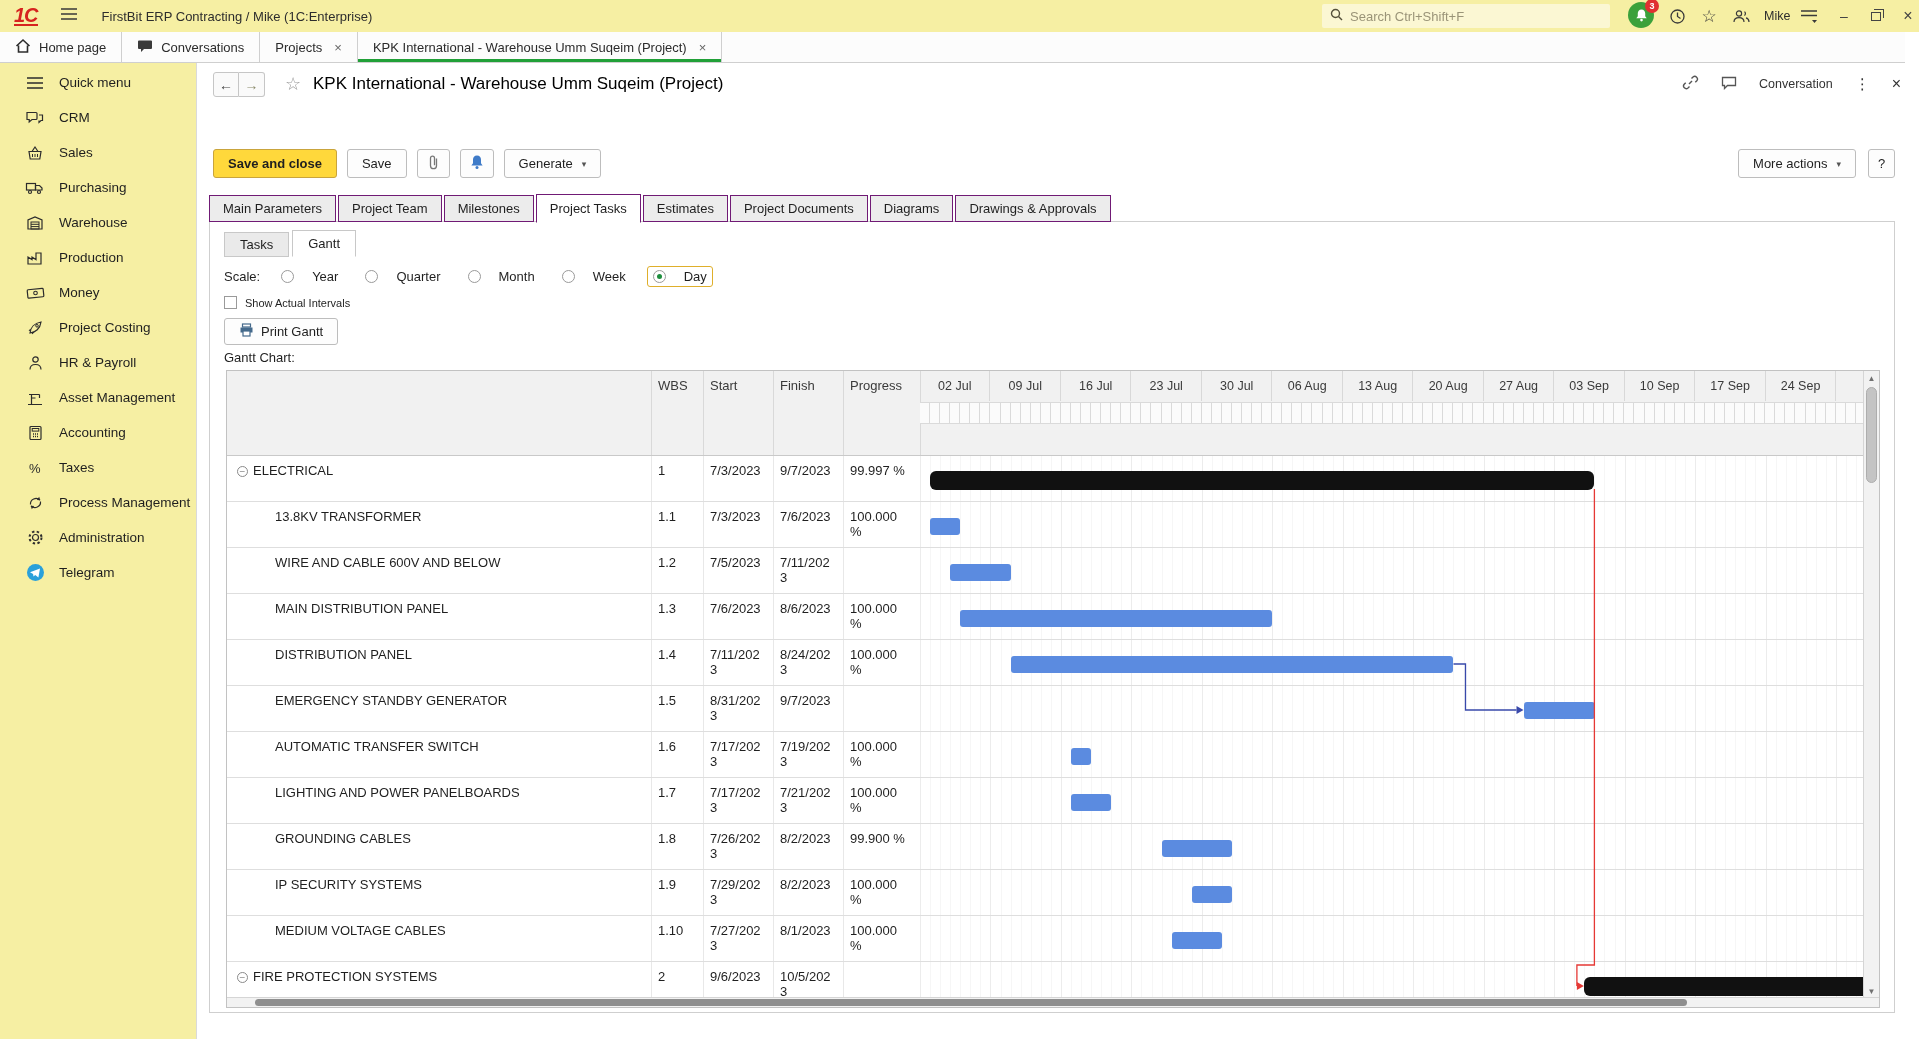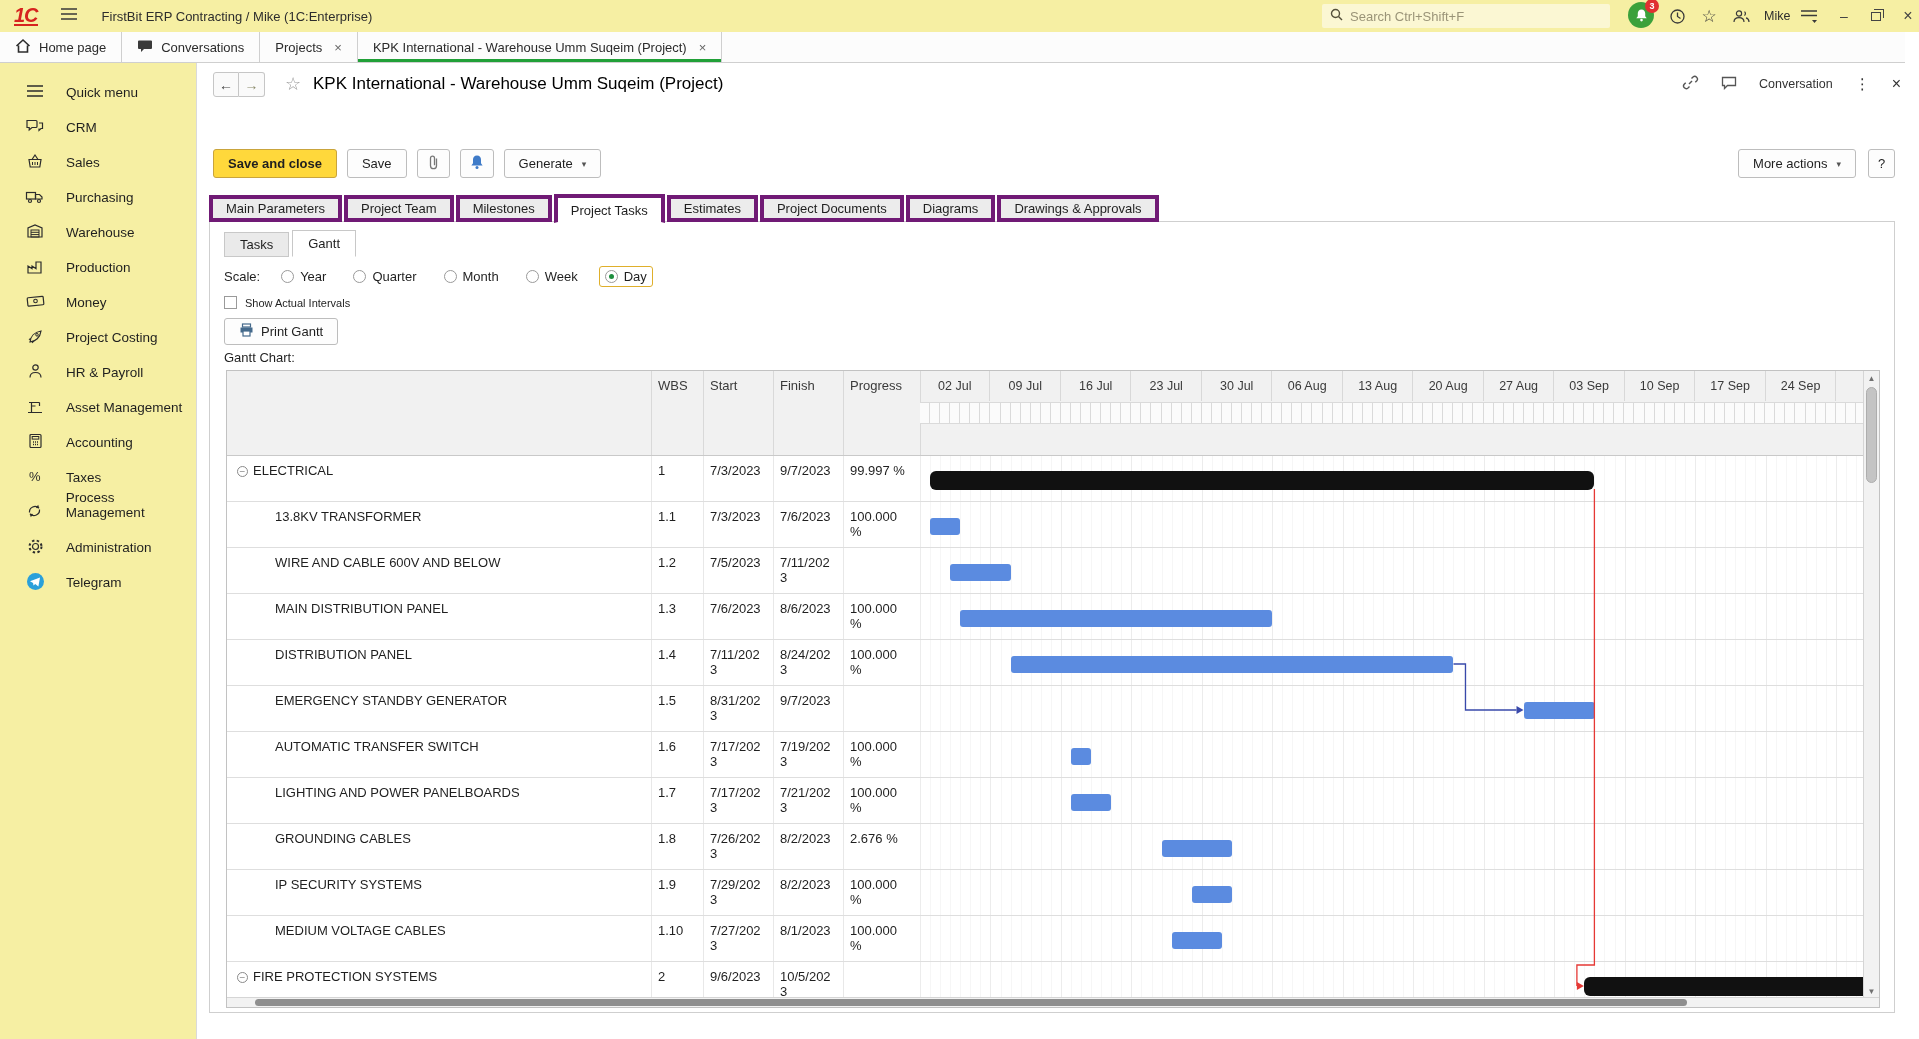--- a/index.html
+++ b/index.html
@@ -24,21 +24,21 @@
           font-size:14px;color:#444;}
   .restore-box{position:relative;width:10px;height:9px;border:1px solid #444;background:transparent;}
   .restore-box::after{content:"";position:absolute;left:2px;top:-4px;width:9px;height:8px;border:1px solid #444;border-bottom:none;border-left:none;}
   
   .tabbar{position:absolute;top:32px;left:0;right:14px;height:31px;background:#FCFCFC;border-bottom:1px solid #CFCFCF;display:flex;}
   .wtab{position:relative;display:flex;align-items:center;gap:8px;padding:0 15px;font-size:13px;color:#2b2b2b;border-right:1px solid #CFCFCF;}
   .wtab.active::after{content:"";position:absolute;left:0;right:0;bottom:0;height:3px;background:#21A038;}
   .tabx{color:#666;font-size:13px;margin-left:4px;}
   
   .sidebar{position:absolute;top:63px;left:0;bottom:0;width:196px;background:#F6EFA3;padding-top:2px;}
-  .sb-item{display:flex;align-items:flex-end;gap:21px;height:35px;padding-left:25px;font-size:13.5px;color:#1f1f1f;cursor:default;}
+  .sb-item{display:flex;align-items:center;gap:14px;height:35px;padding-left:25px;font-size:13.5px;color:#1f1f1f;cursor:default;}
   .sb-ico{width:20px;height:18px;display:flex;align-items:center;justify-content:center;}
   
   .content{position:absolute;top:63px;left:196px;right:0;bottom:0;background:#fff;border-left:1px solid #DADADA;}
   .navbtns{position:absolute;left:16px;top:9px;display:flex;}
   .navbtn{width:26px;height:25px;border:1px solid #C6C6C6;background:#FAFAFA;display:flex;align-items:center;justify-content:center;
           font-size:14px;color:#444;}
   .navbtn.back{border-radius:3px 0 0 3px;}
   .navbtn.fwd{border-radius:0 3px 3px 0;border-left:none;color:#8a8a6a;}
   .title-star{position:absolute;left:88px;top:10px;font-size:18px;color:#9a9a9a;}
   .page-title{position:absolute;left:116px;top:11px;font-size:17px;color:#000;}
@@ -53,29 +53,29 @@
   .btn{display:flex;align-items:center;gap:7px;border:1px solid #BDBDBD;background:#FDFDFD;border-radius:3px;
        padding:0 14px;font-size:13px;color:#1f1f1f;cursor:default;}
   .btn-primary{background:#FFD83B;border-color:#C9A43C;font-weight:bold;}
   .btn-ico{padding:0 9px;}
   .caret{font-size:9px;color:#555;margin-left:2px;}
   .toolbar-right{position:absolute;right:24px;top:86px;display:flex;gap:12px;height:29px;}
   .btn-help{width:27px;justify-content:center;padding:0;}
   
   .ftabs{position:absolute;left:12px;top:130px;display:flex;align-items:flex-end;z-index:3;height:29px;}
   .ftab{height:27px;display:flex;align-items:center;padding:8px 13px;font-size:13px;background:#ECECEC;
-        border:4px solid #701a75;margin-right:2px;}
+        border:1px solid #701a75;margin-right:2px;}
   .ftab.active{height:29px;background:#fff;border-bottom:1px solid #fff;margin-bottom:-1px;}
   .panel{position:absolute;left:12px;right:24px;top:158px;bottom:26px;border:1px solid #CFCFCF;background:#fff;}
   
   .stabs{position:absolute;left:14px;top:8px;display:flex;align-items:flex-end;height:27px;}
   .stab{height:25px;display:flex;align-items:center;padding:0 15px;font-size:13px;background:#EAEAEA;border:1px solid #C8C8C8;margin-right:3px;}
   .stab.active{height:27px;background:#fff;border-bottom:1px solid #fff;}
   .scale-row{position:absolute;left:14px;top:44px;display:flex;align-items:center;gap:15px;font-size:13px;}
-  .radio-opt{display:flex;align-items:center;gap:6px;padding:2px 5px;border:1px solid transparent;border-radius:3px;}
+  .radio-opt{display:flex;align-items:center;gap:18px;padding:2px 5px;border:1px solid transparent;border-radius:3px;}
   .radio-opt.focused{border-color:#DFAF2B;}
   .radio{width:13px;height:13px;border:1px solid #9a9a9a;border-radius:50%;background:#fff;position:relative;}
   .radio.sel::after{content:"";position:absolute;left:3px;top:3px;width:5px;height:5px;border-radius:50%;background:#1E8E3E;}
   .chk-row{position:absolute;left:14px;top:74px;display:flex;align-items:center;gap:8px;font-size:11px;}
   .checkbox{width:13px;height:13px;border:1px solid #9a9a9a;background:#fff;}
   .print-row{position:absolute;left:14px;top:96px;}
   .glabel{position:absolute;left:14px;top:128px;font-size:13px;color:#1f1f1f;}
   
   .gtable{position:absolute;left:16px;top:148px;width:1654px;height:638px;border:1px solid #C2C2C2;background:#fff;}
   .g-header{position:absolute;left:0;top:0;width:1638px;height:85px;background:#F1F1F1;border-bottom:1px solid #C9C9C9;}
@@ -642,21 +642,21 @@
                 <span class="c-wbs">1.7</span>
                 <span class="c-date c-start">7/17/2023</span>
                 <span class="c-date c-finish">7/21/2023</span>
                 <span class="c-prog">100.000 %</span>
               </div>
               <div class="g-row">
                 <span class="c-name" style="left: 48px;">GROUNDING CABLES</span>
                 <span class="c-wbs">1.8</span>
                 <span class="c-date c-start">7/26/2023</span>
                 <span class="c-date c-finish">8/2/2023</span>
-                <span class="c-prog">2.676 %</span>
+                <span class="c-prog">99.900 %</span>
               </div>
               <div class="g-row">
                 <span class="c-name" style="left: 48px;">IP SECURITY SYSTEMS</span>
                 <span class="c-wbs">1.9</span>
                 <span class="c-date c-start">7/29/2023</span>
                 <span class="c-date c-finish">8/2/2023</span>
                 <span class="c-prog">100.000 %</span>
               </div>
               <div class="g-row">
                 <span class="c-name" style="left: 48px;">MEDIUM VOLTAGE CABLES</span>

